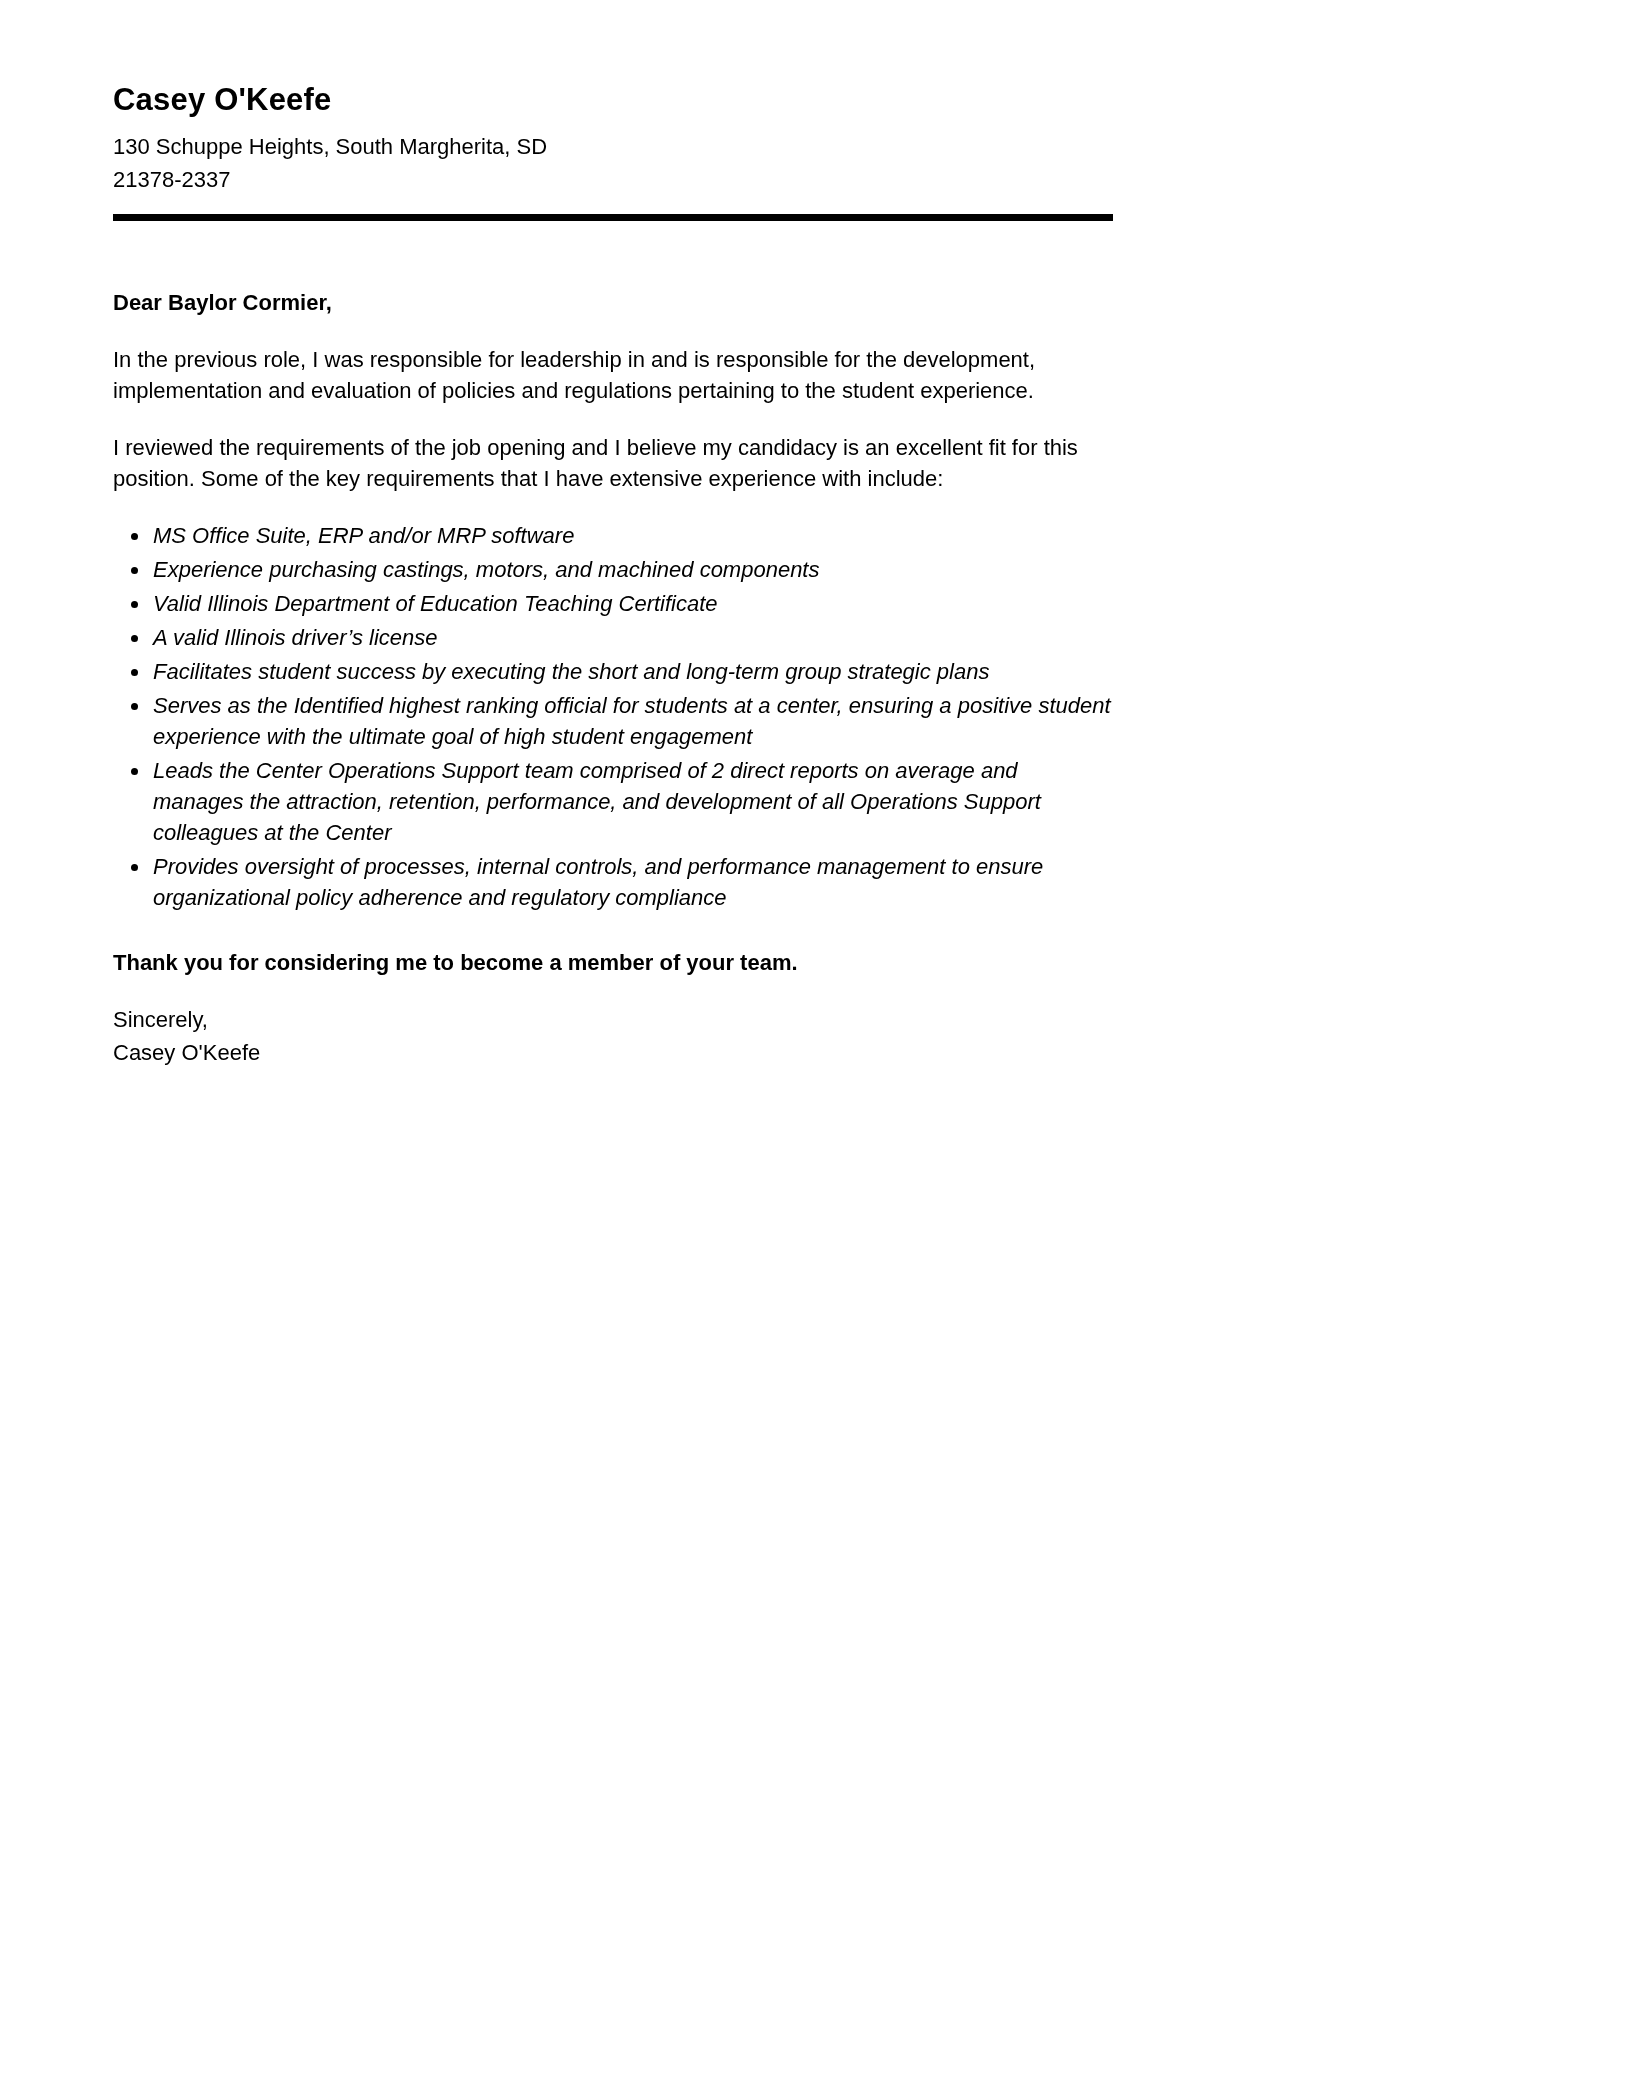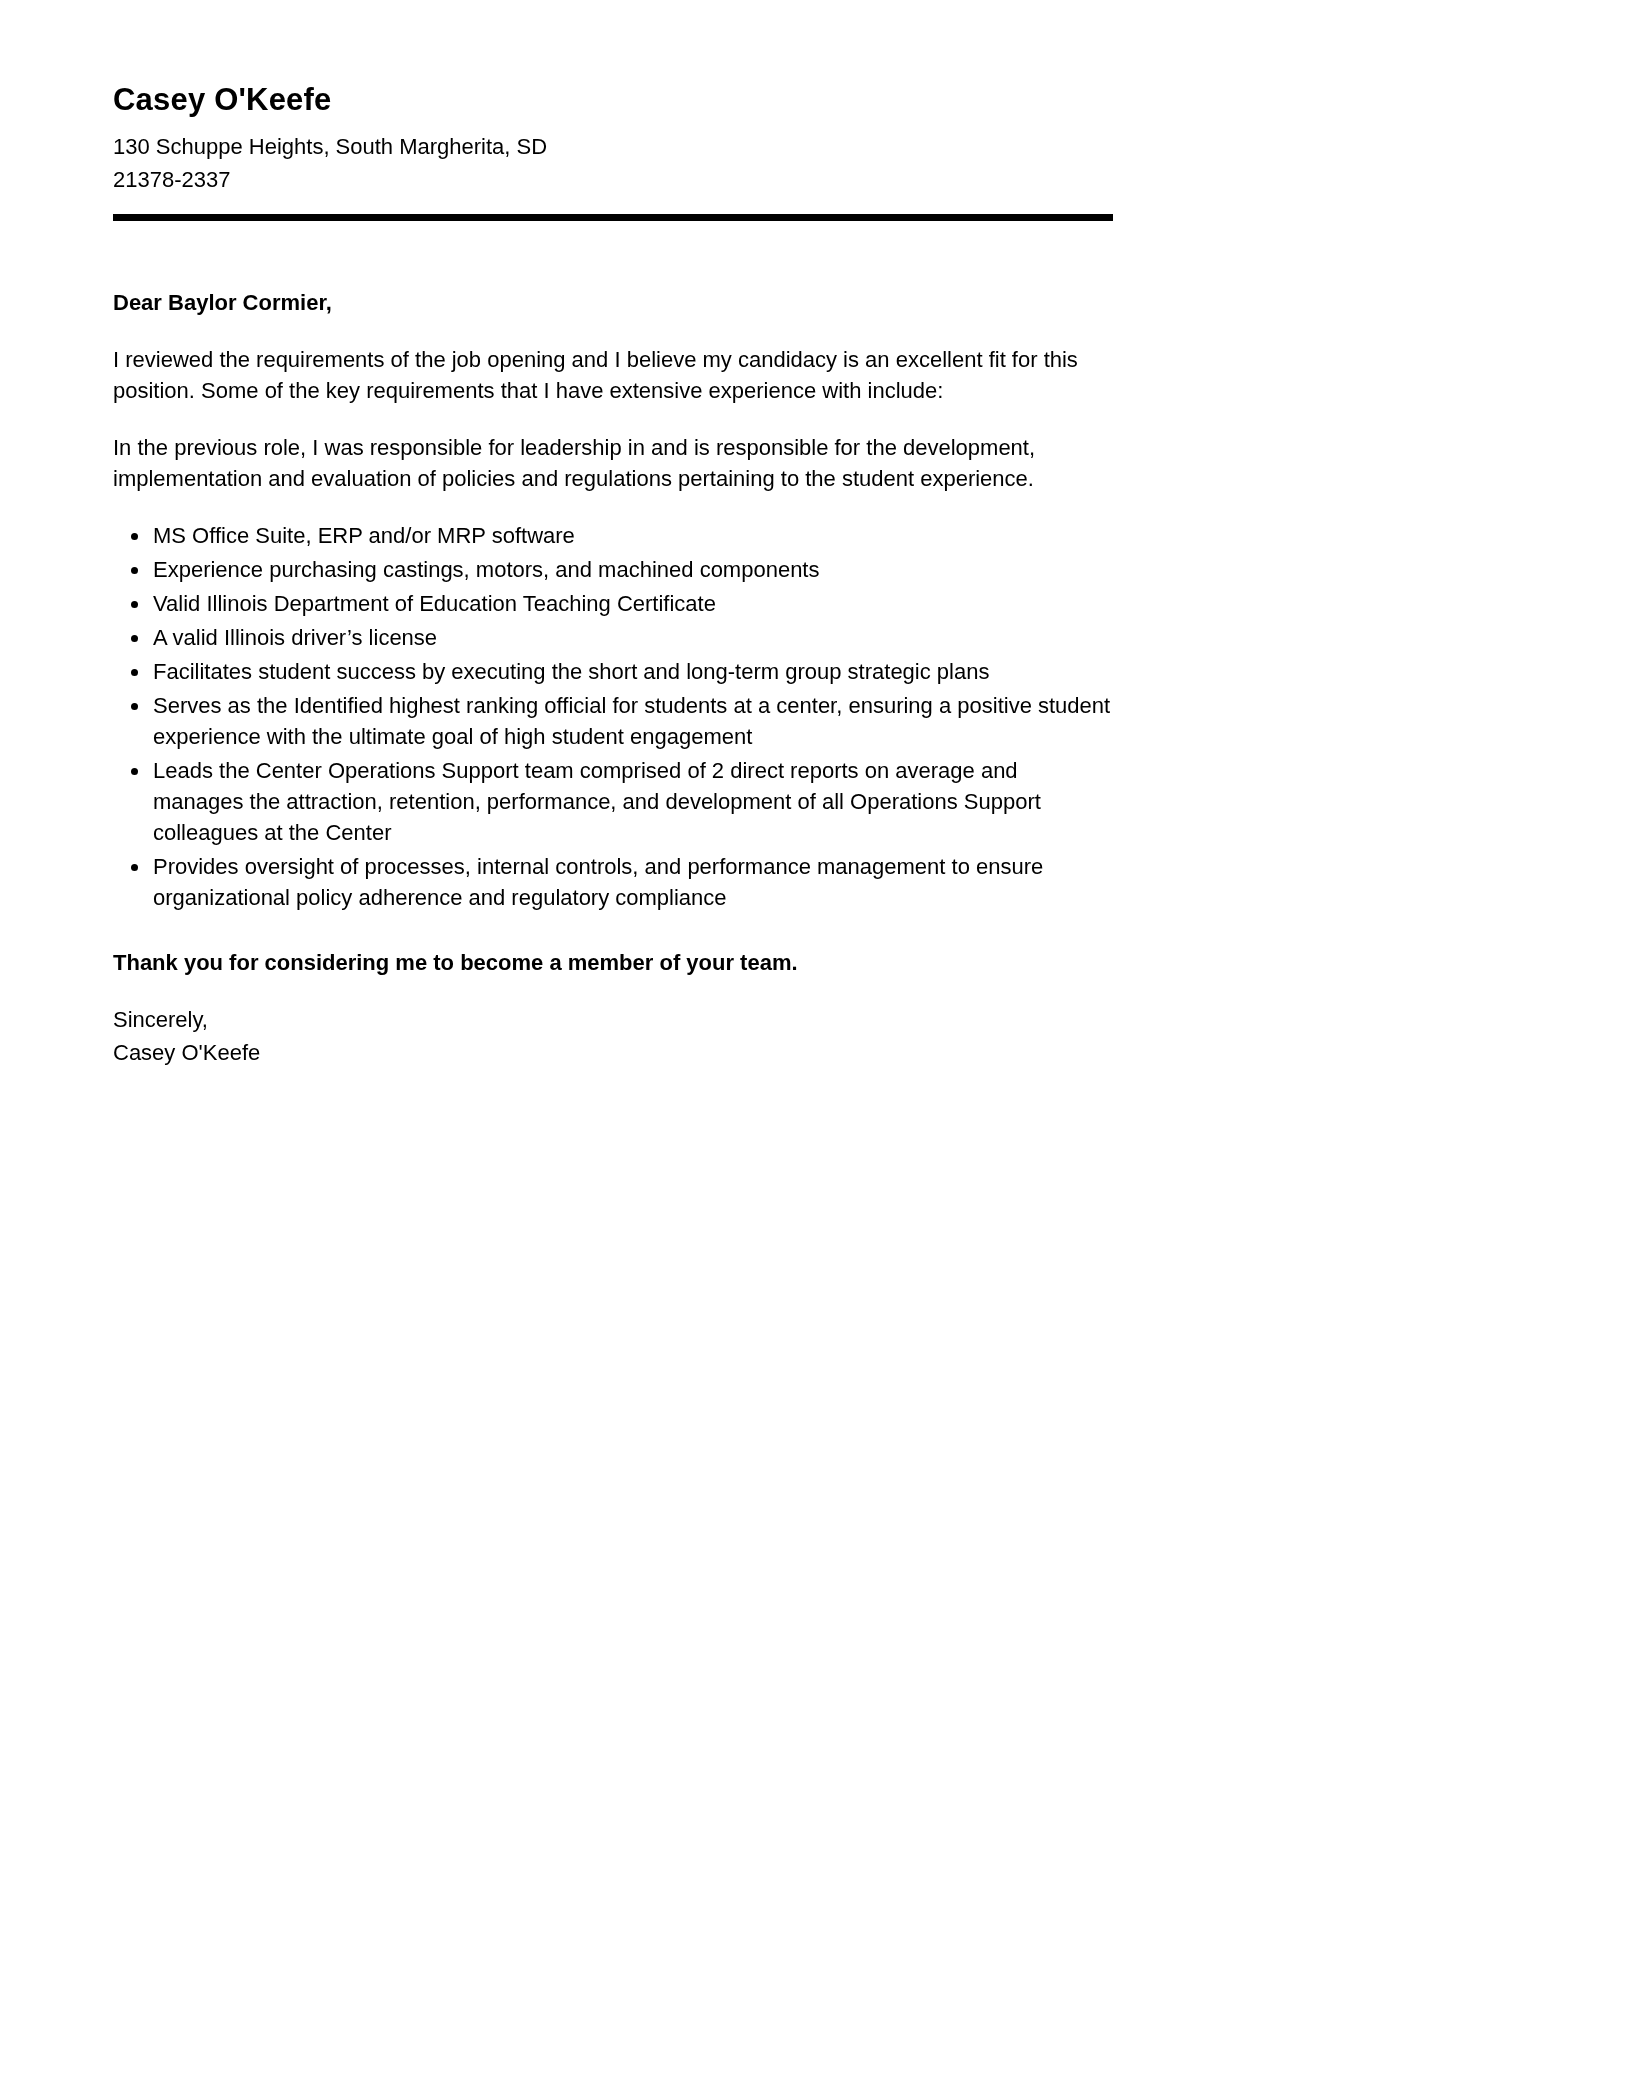--- a/index.html
+++ b/index.html
@@ -45,20 +45,21 @@
   .letter-body p {
     margin: 0 0 26px 0;
   }
   .salutation {
     font-weight: 700;
   }
   .requirements-list {
     margin: 0 0 26px 0;
     padding: 0 0 0 38px;
     list-style-type: disc;
+    font-style: italic;
   }
   .requirements-list li {
     margin: 0 0 3px 0;
     padding-left: 2px;
   }
   .closing-statement {
     font-weight: 700;
     margin-top: 34px !important;
   }
   .signoff {
@@ -77,22 +78,22 @@
     <header>
       <h1 class="sender-name">Casey O'Keefe</h1>
       <div class="addr-line">130 Schuppe Heights, South Margherita, SD</div>
       <div class="addr-line">21378-2337</div>
       <div class="header-rule"></div>
     </header>
 
     <main class="letter-body">
       <p class="salutation">Dear Baylor Cormier,</p>
 
+      <p>In the previous role, I was responsible for leadership in and is responsible for the development, implementation and evaluation of policies and regulations pertaining to the student experience.</p>
       <p>I reviewed the requirements of the job opening and I believe my candidacy is an excellent fit for this position. Some of the key requirements that I have extensive experience with include:</p>
-      <p>In the previous role, I was responsible for leadership in and is responsible for the development, implementation and evaluation of policies and regulations pertaining to the student experience.</p>
 
       <ul class="requirements-list">
         <li>MS Office Suite, ERP and/or MRP software</li>
         <li>Experience purchasing castings, motors, and machined components</li>
         <li>Valid Illinois Department of Education Teaching Certificate</li>
         <li>A valid Illinois driver’s license</li>
         <li>Facilitates student success by executing the short and long-term group strategic plans</li>
         <li>Serves as the Identified highest ranking official for students at a center, ensuring a positive student experience with the ultimate goal of high student engagement</li>
         <li>Leads the Center Operations Support team comprised of 2 direct reports on average and manages the attraction, retention, performance, and development of all Operations Support colleagues at the Center</li>
         <li>Provides oversight of processes, internal controls, and performance management to ensure organizational policy adherence and regulatory compliance</li>

